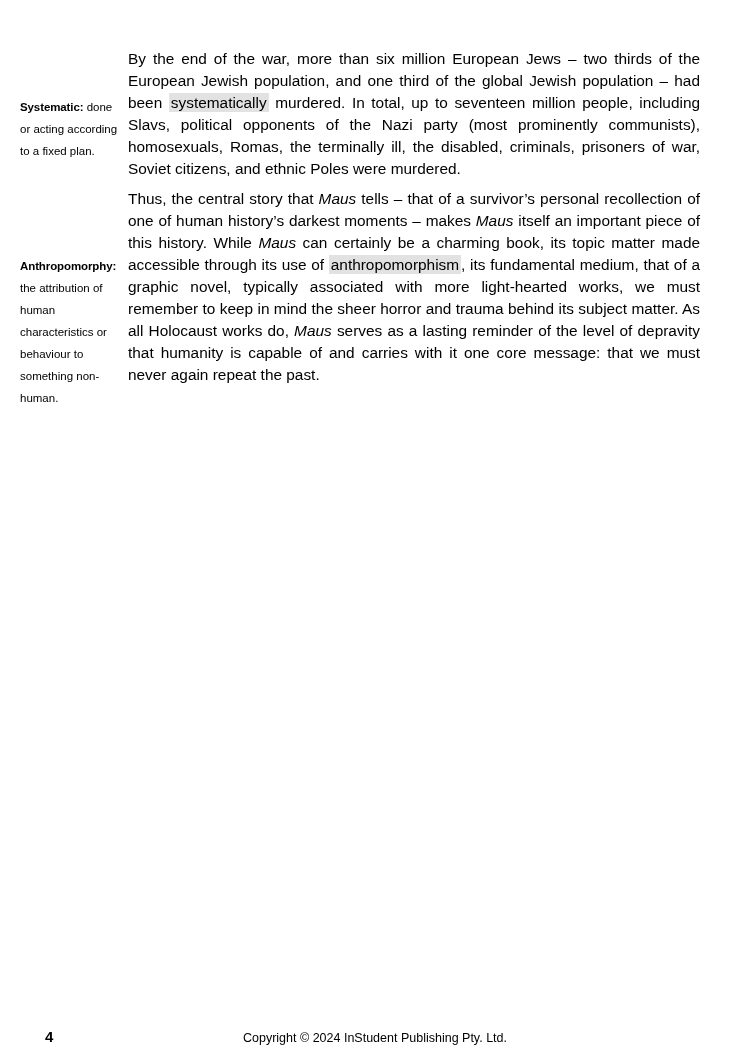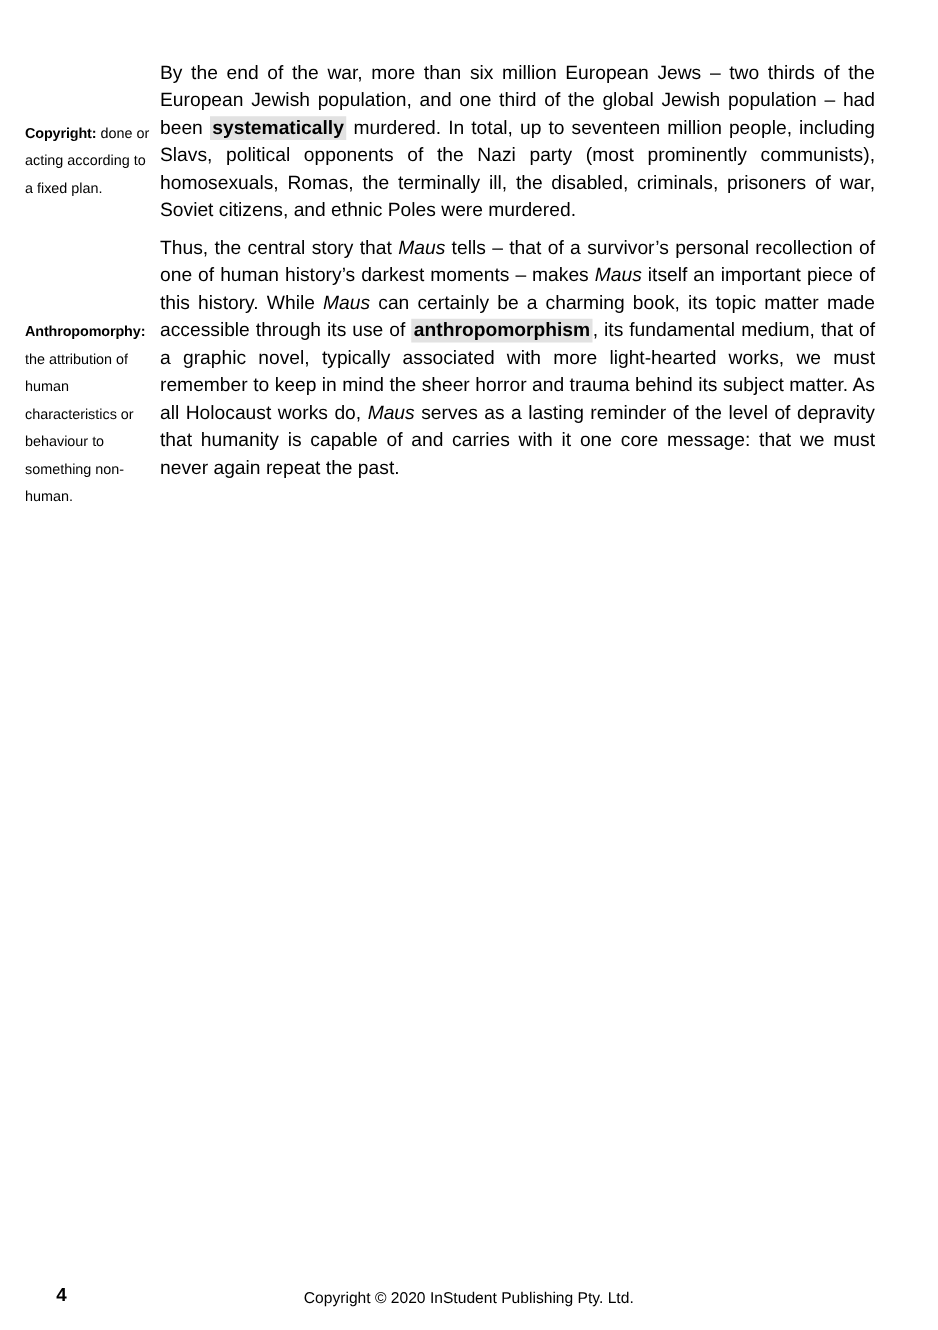--- a/index.html
+++ b/index.html
@@ -63,21 +63,21 @@
     color: #000;
     hyphens: none;
   }
   .body-paragraph:last-child {
     margin-bottom: 10px;
   }
   .italic-title {
     font-style: italic;
   }
   .key-term {
-    font-weight: bold;
+    font-weight: normal;
     background-color: #e2e2e2;
     padding: 1px 2px;
   }
 
   
   .footer {
     position: absolute;
     left: 0;
     top: 1028px;
     width: 750px;
@@ -102,35 +102,35 @@
   }
 </style>
 </head>
 <body>
 
 <div class="page">
 
   <div class="sidebar">
 
     <div class="glossary-entry" id="glossary-systematic">
-      <span class="term">Copyright:</span><span class="definition"> done or acting according to a fixed plan.</span>
+      <span class="term">Systematic:</span><span class="definition"> done or acting according to a fixed plan.</span>
     </div>
 
     <div class="glossary-entry" id="glossary-anthropomorphy">
       <span class="term">Anthropomorphy:</span><span class="definition"> the attribution of human characteristics or behaviour to something non-human.</span>
     </div>
 
   </div>
 
   <div class="body-column">
 
     <p class="body-paragraph"><span>By the end of the war, more than six million European Jews – two thirds of the European Jewish population, and one third of the global Jewish population – had been </span><span class="key-term">systematically</span><span> murdered.  In total, up to seventeen million people, including Slavs, political opponents of the Nazi party (most prominently communists), homosexuals, Romas, the terminally ill, the disabled, criminals, prisoners of war, Soviet citizens, and ethnic Poles were murdered.</span></p>
 
     <p class="body-paragraph"><span>Thus, the central story that </span><span class="italic-title">Maus</span><span> tells – that of a survivor’s personal recollection of one of human history’s darkest moments – makes </span><span class="italic-title">Maus</span><span> itself an important piece of this history.  While </span><span class="italic-title">Maus</span><span> can certainly be a charming book, its topic matter made accessible through its use of </span><span class="key-term">anthropomorphism</span><span>, its fundamental medium, that of a graphic novel, typically associated with more light-hearted works, we must remember to keep in mind the sheer horror and trauma behind its subject matter.  As all Holocaust works do, </span><span class="italic-title">Maus</span><span> serves as a lasting reminder of the level of depravity that humanity is capable of and carries with it one core message: that we must never again repeat the past.</span></p>
 
   </div>
 
   <div class="footer">
     <div class="page-number">4</div>
-    <div class="copyright">Copyright © 2020 InStudent Publishing Pty. Ltd.</div>
+    <div class="copyright">Copyright © 2024 InStudent Publishing Pty. Ltd.</div>
   </div>
 
 </div>
 
 </body></html>

